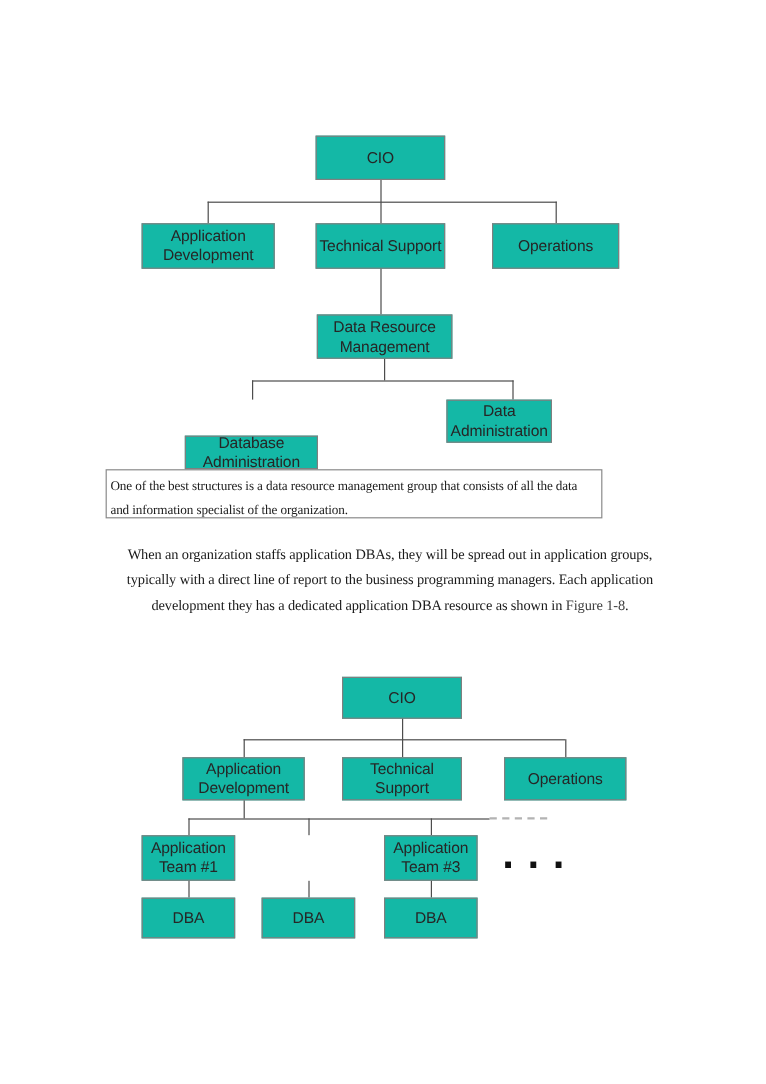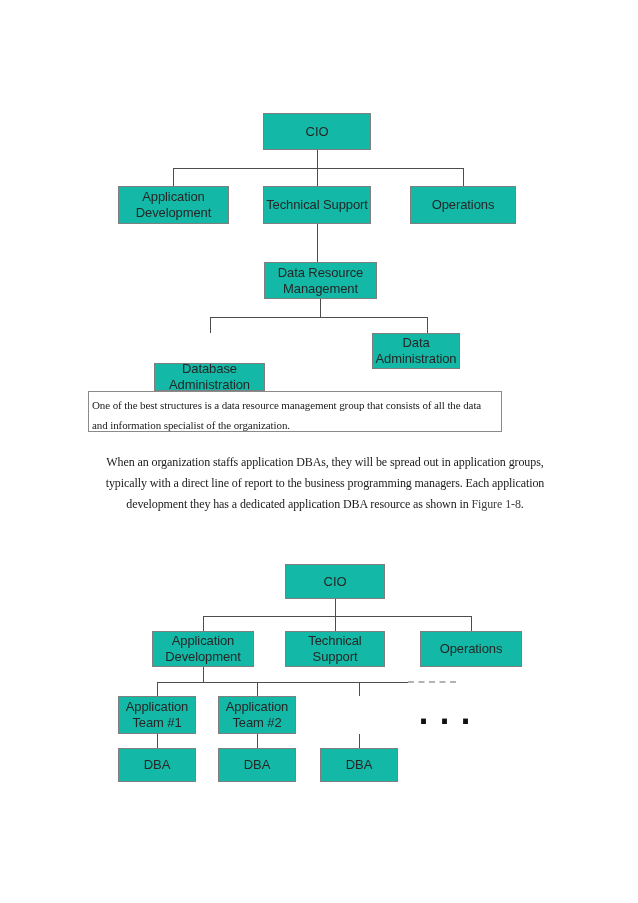--- a/index.html
+++ b/index.html
@@ -83,21 +83,21 @@
   <div class="obox" style="left:420px;top:631px;width:102px;height:36px;">Operations</div>
 
   <div class="vline" style="left:203px;top:667px;height:15px;"></div>
   <div class="hline" style="left:157px;top:682px;width:251px;"></div>
   <div class="dash" style="left:408px;top:681px;width:48px;"></div>
   <div class="vline" style="left:157px;top:682px;height:14px;"></div>
   <div class="vline" style="left:257px;top:682px;height:14px;"></div>
   <div class="vline" style="left:359px;top:682px;height:14px;"></div>
 
   <div class="obox" style="left:118px;top:696px;width:78px;height:38px;">Application Team #1</div>
-  <div class="obox" style="left:218px;top:696px;width:78px;height:38px;">Application Team #2</div>
+  <div class="obox" style="left:320px;top:696px;width:78px;height:38px;">Application Team #3</div>
 
   <div id="more">...</div>
 
   <div class="vline" style="left:157px;top:734px;height:14px;"></div>
   <div class="vline" style="left:257px;top:734px;height:14px;"></div>
   <div class="vline" style="left:359px;top:734px;height:14px;"></div>
 
   <div class="obox" style="left:118px;top:748px;width:78px;height:34px;">DBA</div>
   <div class="obox" style="left:218px;top:748px;width:78px;height:34px;">DBA</div>
   <div class="obox" style="left:320px;top:748px;width:78px;height:34px;">DBA</div>

